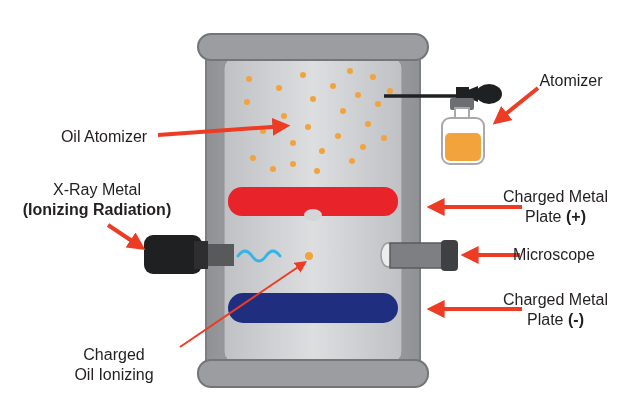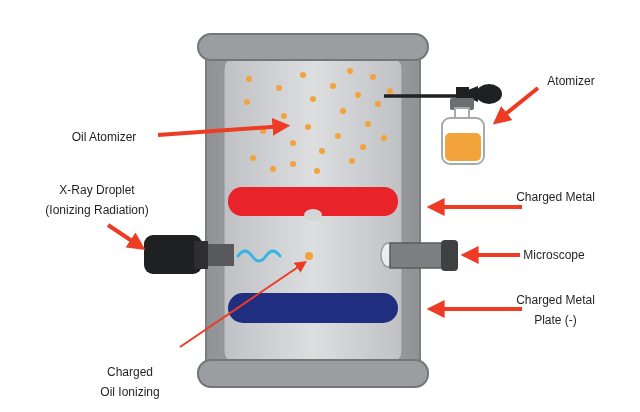--- a/index.html
+++ b/index.html
@@ -1,21 +1,21 @@
 <!DOCTYPE html>
 <html style="--arrow-red: #ee3b24; --plate-red: #e8232a; --plate-blue: #202e7f; --droplet-orange: #f2a33c; --wave-blue: #35b4e5; --chamber-wall: #a7a9ac; --chamber-rim: #9b9da0; --chamber-inner: #d4d5d7; --device-black: #1f2021; --device-gray: #6d6e71; --text: #231f20;"><head>
 <meta charset="utf-8">
 <style>
   html,body{margin:0;padding:0;background:#fff;}
   .stage{position:relative;width:640px;height:412px;background:#ffffff;overflow:hidden;
          font-family:"Liberation Sans",sans-serif;}
   .stage svg{position:absolute;left:0;top:0;}
-  .label{position:absolute;font-size:12px;line-height:20px;color:var(--text,#231f20);
+  .label{position:absolute;font-size:16px;line-height:20px;color:var(--text,#231f20);
          text-align:center;}
-  .bold{font-weight:normal;}
+  .bold{font-weight:bold;}
   .plate-red{fill:var(--plate-red,#e8232a);}
   .plate-blue{fill:var(--plate-blue,#202e7f);}
   .droplet{fill:var(--droplet-orange,#f2a33c);}
   .notch{fill:var(--chamber-inner,#d4d5d7);}
   .arrow{stroke:var(--arrow-red,#ee3b24);stroke-width:4;fill:none;}
   .arrow-thin{stroke:var(--arrow-red,#ee3b24);stroke-width:2;fill:none;}
   .arrowhead{fill:var(--arrow-red,#ee3b24);}
   .wavy{stroke:var(--wave-blue,#35b4e5);stroke-width:3;fill:none;stroke-linecap:round;}
 </style>
 </head>
@@ -120,36 +120,40 @@
       <line class="arrow" x1="522" y1="309" x2="432" y2="309" marker-end="url(#ah)"></line>
       <line class="arrow-thin" x1="180" y1="347" x2="304" y2="263" marker-end="url(#ah-sm)"></line>
     </g>
   </svg>
 
   <div class="label" style="left:521px;top:71px;width:100px;">Atomizer</div>
 
   <div class="label" style="left:44px;top:127px;width:120px;">Oil Atomizer</div>
 
   <div class="label" style="left:8px;top:180px;width:178px;">
-    <div>X-Ray Droplet</div>
+    <div>X-Ray Metal</div>
     <div class="bold">(Ionizing Radiation)</div>
   </div>
 
   <div class="label" style="left:471px;top:187px;width:169px;">
     <div>Charged Metal</div>
+    <div>
+      <span>Plate</span>
+      <span class="bold">(+)</span>
+    </div>
   </div>
 
   <div class="label" style="left:484px;top:245px;width:140px;">Microscope</div>
 
   <div class="label" style="left:471px;top:290px;width:169px;">
     <div>Charged Metal</div>
     <div>
       <span>Plate</span>
       <span class="bold">(-)</span>
     </div>
   </div>
 
-  <div class="label" style="left:70px;top:345px;width:120px;margin-top:17px;">
+  <div class="label" style="left:54px;top:345px;width:120px;">
     <div>Charged</div>
     <div>Oil Ionizing</div>
   </div>
 
 </div>
 
 </body></html>

